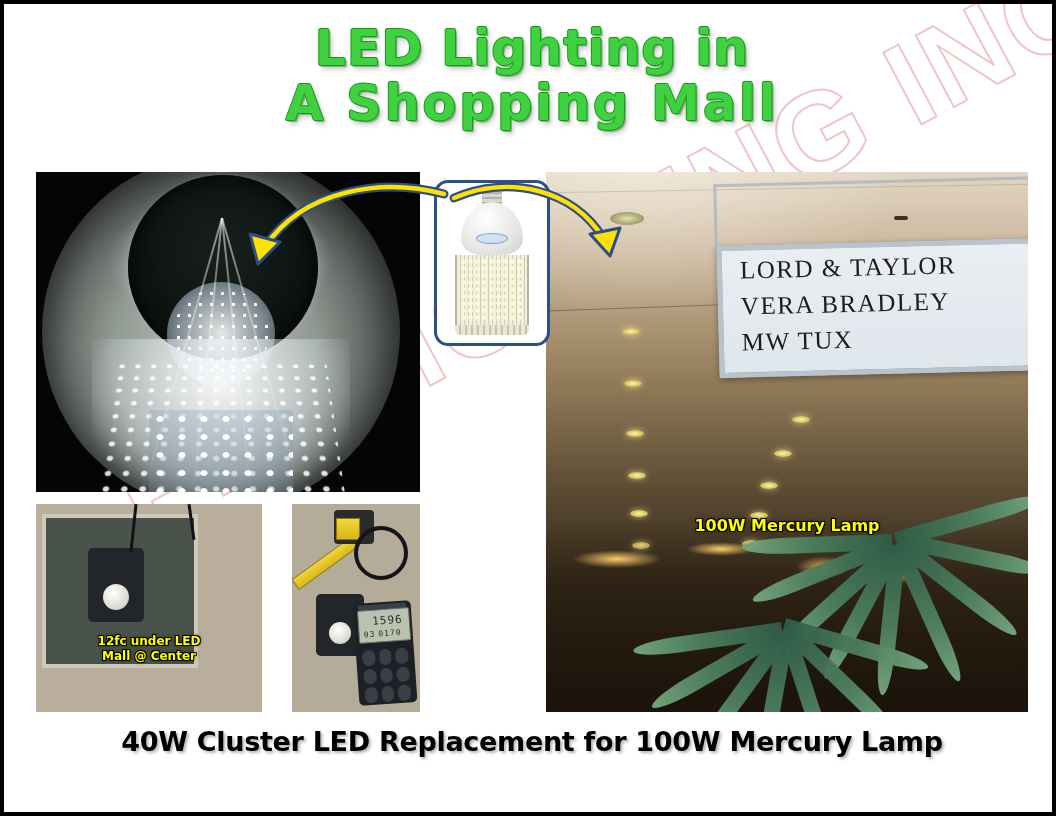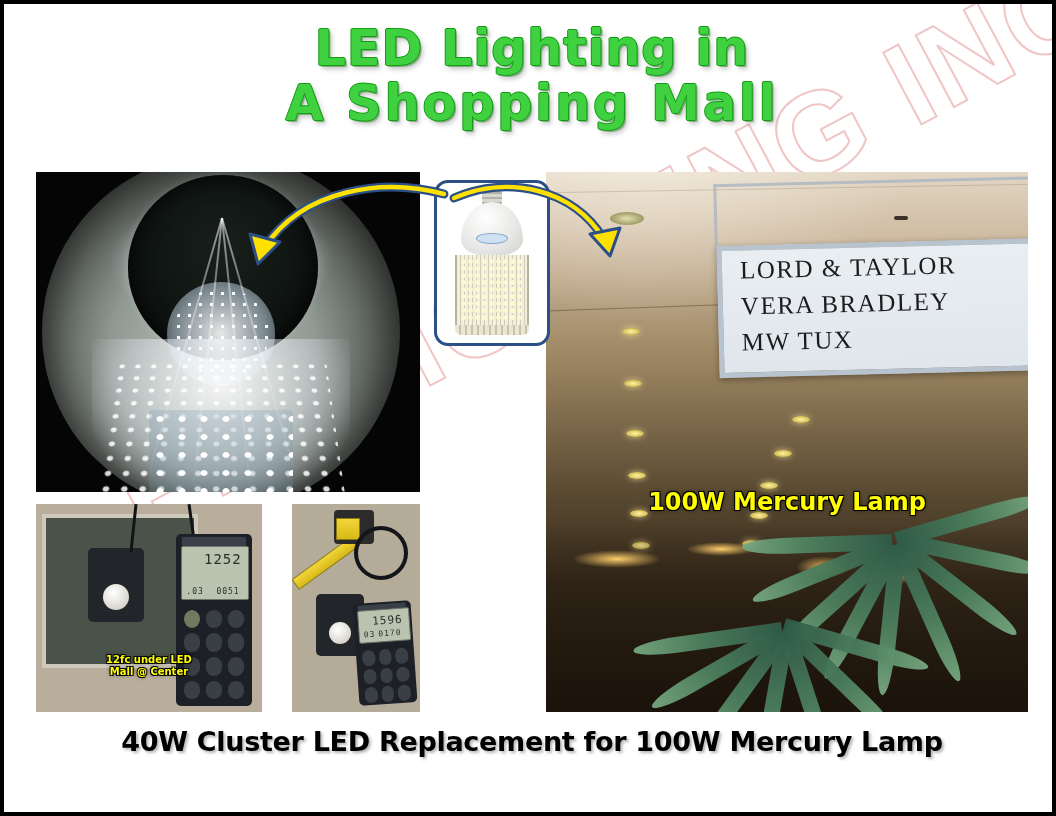--- a/index.html
+++ b/index.html
@@ -164,22 +164,22 @@
   .tape-case{position:absolute;background:#2b2b2b;border-radius:4px;}
 
   
   .cap{
     position:absolute;z-index:8;color:#ffff00;
     font-family:"DejaVu Sans",sans-serif;font-weight:700;
     text-shadow:1px 1px 0 #000,-1px 1px 0 #000,1px -1px 0 #000,-1px -1px 0 #000, 0 0 4px rgba(0,0,0,.8);
     text-align:center;line-height:1.24;white-space:nowrap;
   }
   #cap-led{right:40px;bottom:182px;font-size:22px;text-align:right;}
-  #cap-mercury{left:560px;top:484px;width:446px;font-size:24px;}
-  #cap-meter1{left:32px;top:650px;width:226px;font-size:10px;}
+  #cap-mercury{left:560px;top:512px;width:446px;font-size:16px;}
+  #cap-meter1{left:32px;top:630px;width:226px;font-size:12px;}
   #cap-meter2{left:288px;top:650px;width:128px;font-size:12px;}
 
   
   #footer-caption{
     position:absolute;left:0;top:722px;width:1056px;text-align:center;z-index:9;
     font-family:"DejaVu Sans",sans-serif;font-weight:700;font-size:27px;color:#000;
     letter-spacing:-.3px;
     text-shadow:2px 2px 3px rgba(120,120,120,.55);
   }
 </style>
@@ -300,42 +300,20 @@
     <div>100W Mercury Lamp</div>
   </div>
 
   <div class="panel" id="meter-photo-1">
     <div class="mat"></div>
     <div class="sensor" style="left:52px;top:44px;">
       <div class="dome"></div>
     </div>
     <div style="position:absolute;left:96px;top:0;width:3px;height:48px;background:#121316;transform:rotate(6deg);"></div>
     <div style="position:absolute;left:154px;top:0;width:3px;height:36px;background:#121316;transform:rotate(-8deg);"></div>
-    <div class="meter" style="left:140px;top:30px;width:76px;height:172px;">
-      <div class="brand"></div>
-      <div class="lcd">
-        <span class="lcd-num">1252</span>
-        <span class="lcd-num small">.03</span>
-        <span class="lcd-num small2">0051</span>
-      </div>
-      <div class="keys">
-        <div class="key" style="background:#6f7a5e;border-radius:50%;"></div>
-        <div class="key"></div>
-        <div class="key"></div>
-        <div class="key"></div>
-        <div class="key"></div>
-        <div class="key"></div>
-        <div class="key"></div>
-        <div class="key"></div>
-        <div class="key"></div>
-        <div class="key"></div>
-        <div class="key"></div>
-        <div class="key"></div>
-      </div>
-    </div>
   </div>
   <div class="cap" id="cap-meter1">
     <div>12fc under LED</div>
     <div>Mall @ Center</div>
   </div>
 
   <div class="panel" id="meter-photo-2">
     <div class="tape" style="left:-4px;top:52px;width:74px;height:11px;transform:rotate(-36deg);"></div>
     <div class="tape-case" style="left:42px;top:6px;width:40px;height:34px;"></div>
     <div class="tape" style="left:44px;top:14px;width:22px;height:20px;transform:rotate(0deg);"></div>

